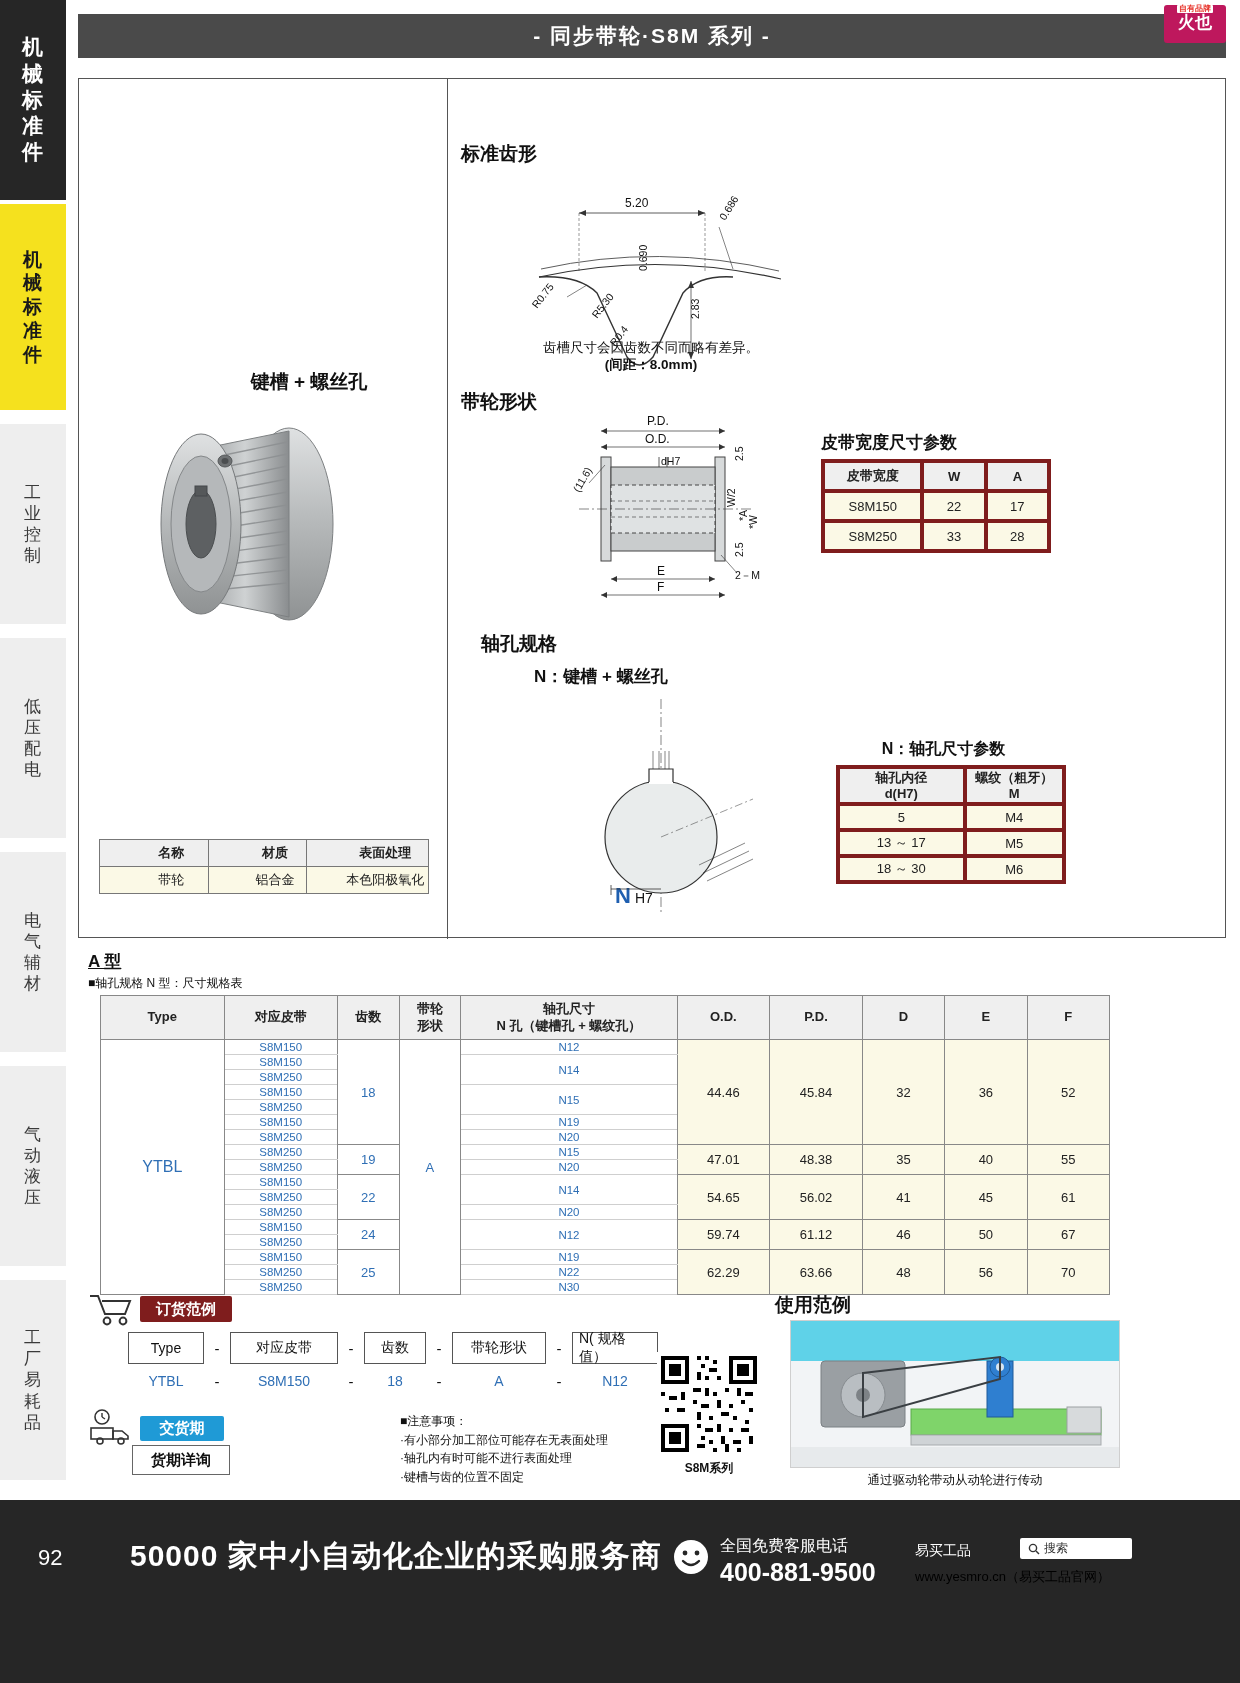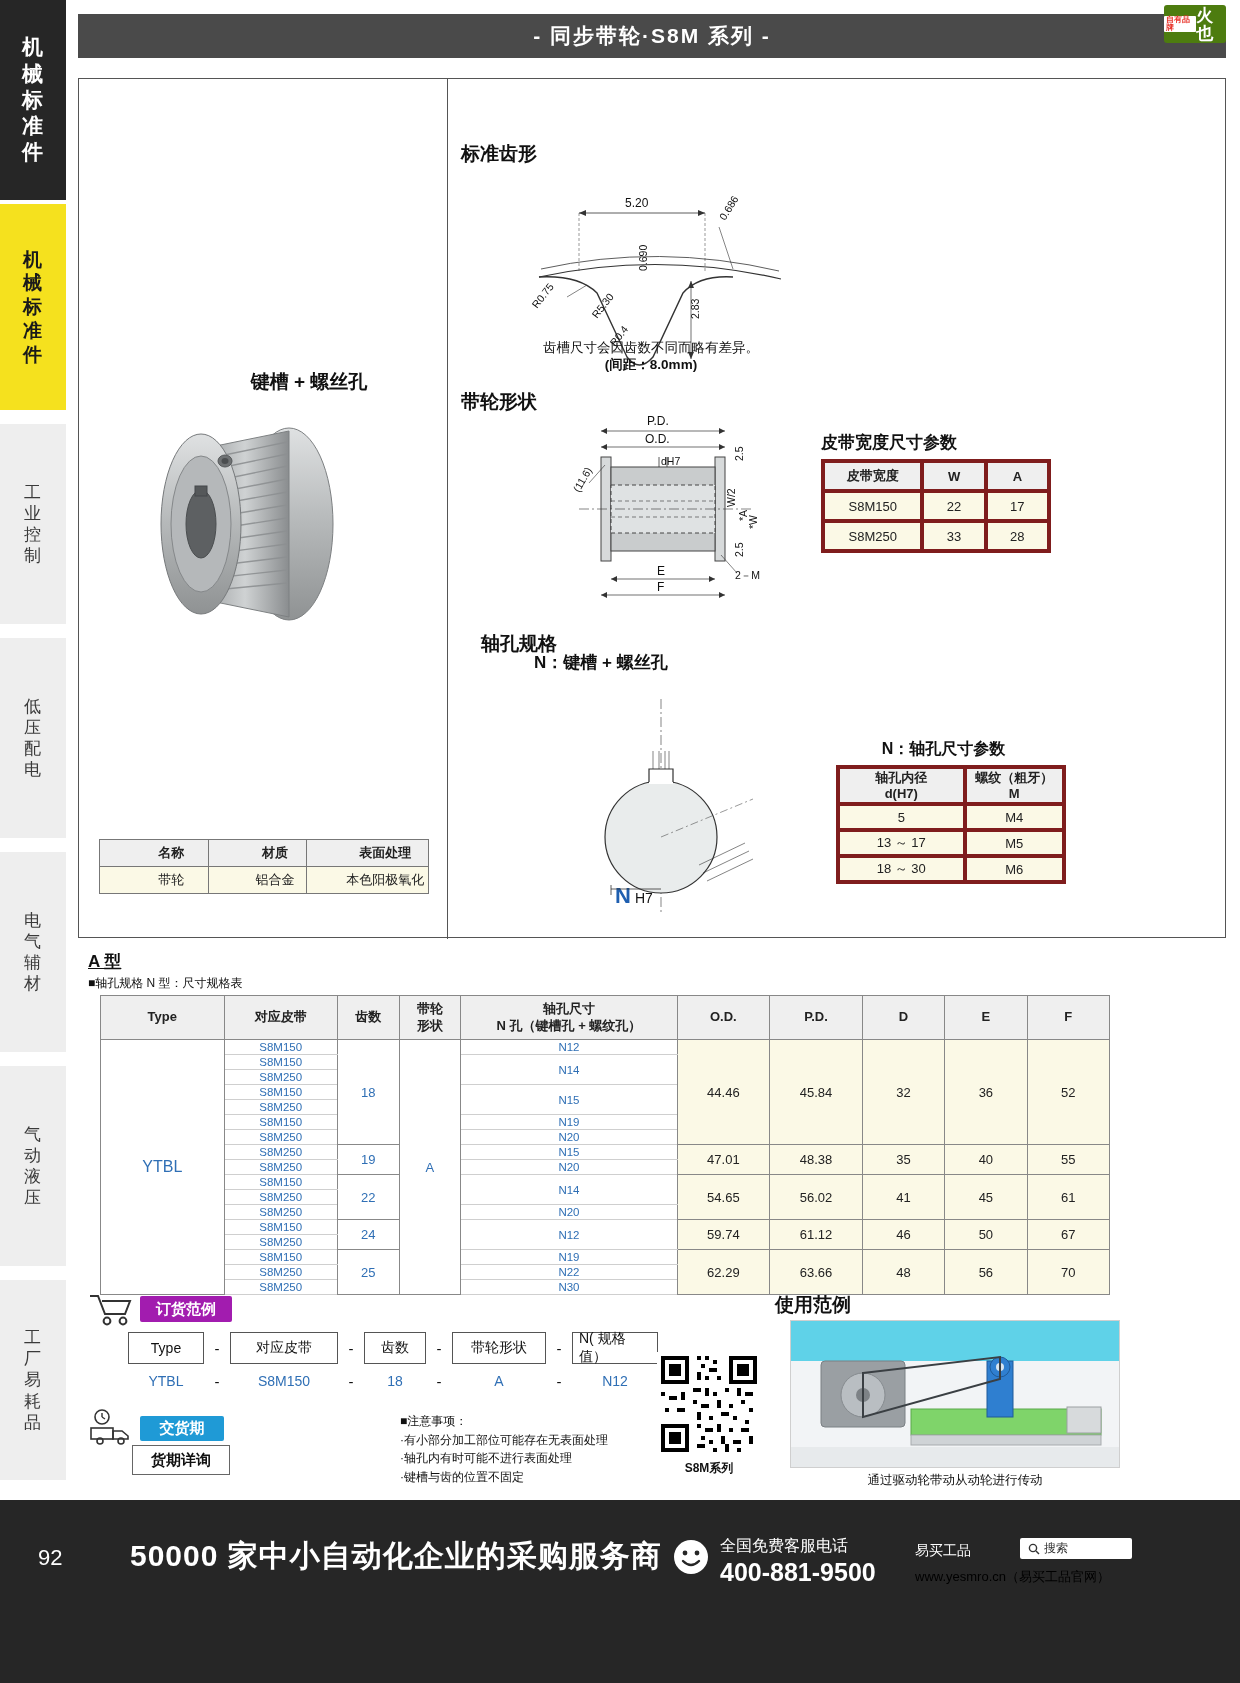--- a/index.html
+++ b/index.html
@@ -25,22 +25,22 @@
 
   
   .header {
     position:absolute; left:78px; top:14px; width:1148px; height:44px;
     background:#4a4a4a; color:#ffffff;
     display:flex; align-items:center; justify-content:center;
     font-size:21px; font-weight:bold; letter-spacing:2px;
   }
   .logo {
     position:absolute; right:14px; top:5px; width:62px; height:38px;
-    background:#4d7c0f; border-radius:3px; color:#fff;
-    display:flex; flex-direction:row; align-items:center; justify-content:center;
+    background:#be185d; border-radius:3px; color:#fff;
+    display:flex; flex-direction:column; align-items:center; 
     font-size:13px; font-weight:bold; line-height:1.05;
   }
   .logo .lg-top { font-size:8px; background:#fff; color:#e8332a; padding:0 2px; border-radius:1px;}
   .logo .lg-main { font-size:17px; margin-top:1px; }
 
   
   .frame {
     position:absolute; left:78px; top:78px; width:1148px; height:860px;
     border:1px solid #555;
   }
@@ -94,21 +94,21 @@
   .spec { position:absolute; left:100px; top:995px; width:1010px; border-collapse:collapse; }
   .spec th, .spec td { border:1px solid #888; font-size:13px; text-align:center; color:#222; }
   .spec thead th { background:#efefef; height:44px; font-weight:bold; line-height:1.25; }
   .spec .blue { color:#2f6fb5; }
   .spec td.dim { background:#fbf9e6; }
   .spec td.sub { height:14px; font-size:11.5px; border-top:1px solid #cfcfcf; border-bottom:1px solid #cfcfcf; }
 
   
   .order-tag {
     position:absolute; left:140px; top:1296px; width:92px; height:26px;
-    background:#a21caf; color:#fff; font-size:15px; font-weight:bold;
+    background:#7f1d1d; color:#fff; font-size:15px; font-weight:bold;
     display:flex; align-items:center; justify-content:center; border-radius:2px;
   }
   .cart { position:absolute; left:88px; top:1292px; width:48px; height:34px; }
   .truck { position:absolute; left:88px; top:1408px; width:48px; height:38px; }
   .deliv-tag {
     position:absolute; left:140px; top:1416px; width:84px; height:25px;
     background:#1f9ad6; color:#fff; font-size:15px; font-weight:bold;
     display:flex; align-items:center; justify-content:center; border-radius:2px;
   }
   .deliv-box {
@@ -364,21 +364,21 @@
         <tr>
           <td>S8M250</td>
           <td>33</td>
           <td>28</td>
         </tr>
       </tbody>
     </table>
   </div>
 
   <div class="sec-title" style="left:402px; top:552px;">轴孔规格</div>
-  <div style="position:absolute; left:455px; top:572px; font-size:17px; font-weight:bold; color:#111;">N：键槽 + 螺丝孔</div>
+  <div style="position:absolute; left:455px; top:586px; font-size:17px; font-weight:bold; color:#111;">N：键槽 + 螺丝孔</div>
 
   <div style="position:absolute; left:470px; top:610px; width:230px; height:230px;">
     <svg width="230" height="230" viewBox="0 0 230 230">
       <line x1="112" y1="10" x2="112" y2="225" stroke="#333" stroke-width="0.6" stroke-dasharray="10 3 2 3"></line>
       <circle cx="112" cy="148" r="56" fill="#e9ecec" stroke="#333" stroke-width="1.2"></circle>
 
       <path d="M100 94 L100 80 L124 80 L124 94" fill="#fff" stroke="#333" stroke-width="1.2"></path>
       <line x1="100" y1="94" x2="124" y2="94" stroke="#fff" stroke-width="2"></line>
 
       <g stroke="#333" stroke-width="0.6">

